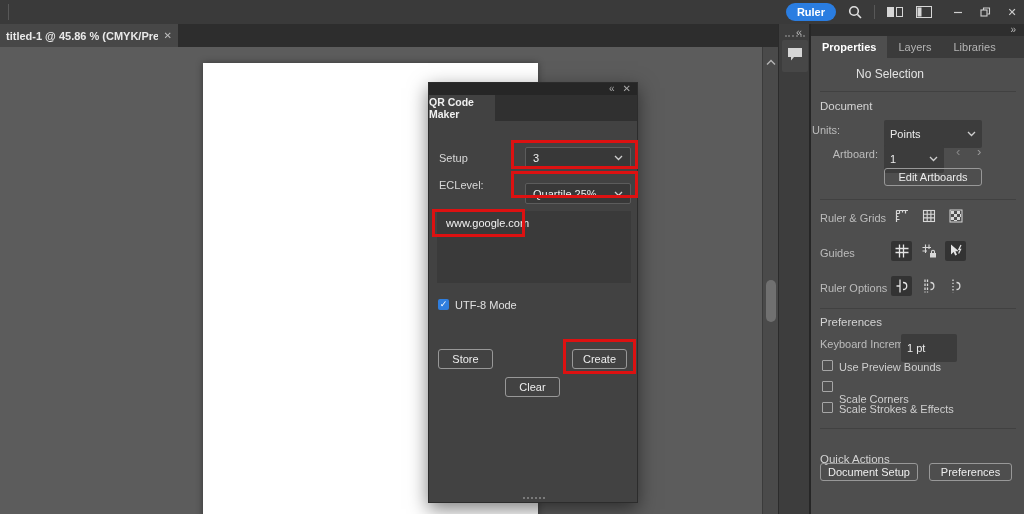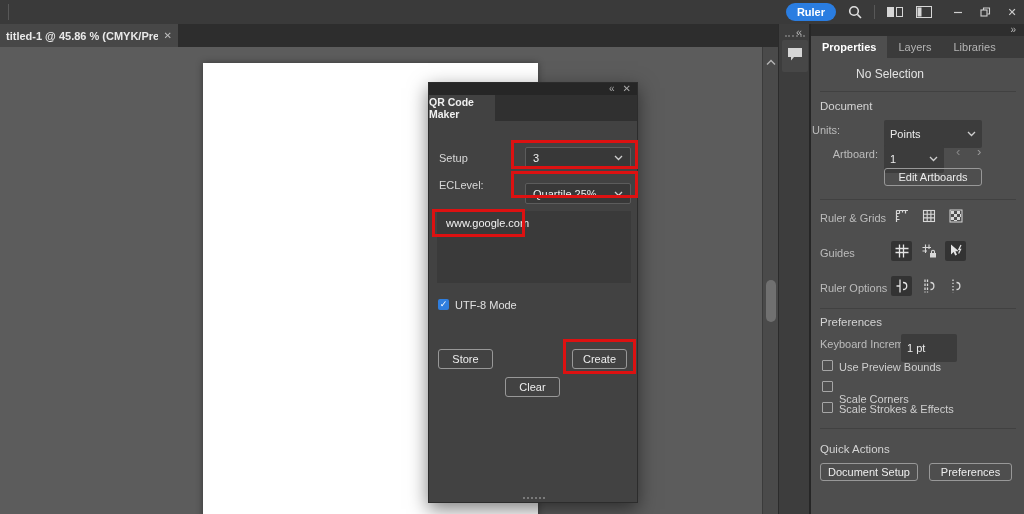--- a/index.html
+++ b/index.html
@@ -276,21 +276,21 @@
 
   <div class="abs cb" style="left:822px; top:360px;"></div>
   <div class="abs plabel" style="left:839px; top:361px; color:#cfcfcf;">Use Preview Bounds</div>
   <div class="abs cb" style="left:822px; top:381px;"></div>
   <div class="abs plabel" style="left:839px; top:393px; color:#cfcfcf;">Scale Corners</div>
   <div class="abs cb" style="left:822px; top:402px;"></div>
   <div class="abs plabel" style="left:839px; top:403px; color:#cfcfcf;">Scale Strokes &amp; Effects</div>
 
   <div class="abs pdivider" style="left:820px; top:428px; width:196px;"></div>
 
-  <div class="abs ptitle" style="left:820px; top:443px;">Quick Actions</div>
+  <div class="abs ptitle" style="left:820px; top:453px;">Quick Actions</div>
   <div class="abs obtn" style="left:820px; top:463px; width:98px; height:18px;">Document Setup</div>
   <div class="abs obtn" style="left:929px; top:463px; width:83px; height:18px;">Preferences</div>
 
   <div class="abs qr-dialog">
     <div class="qr-header">
       <span class="chev-txt">«</span>
       <span class="chev-txt">✕</span>
     </div>
     <div class="qr-tabstrip">
       <div class="qr-tab">QR Code Maker</div>

